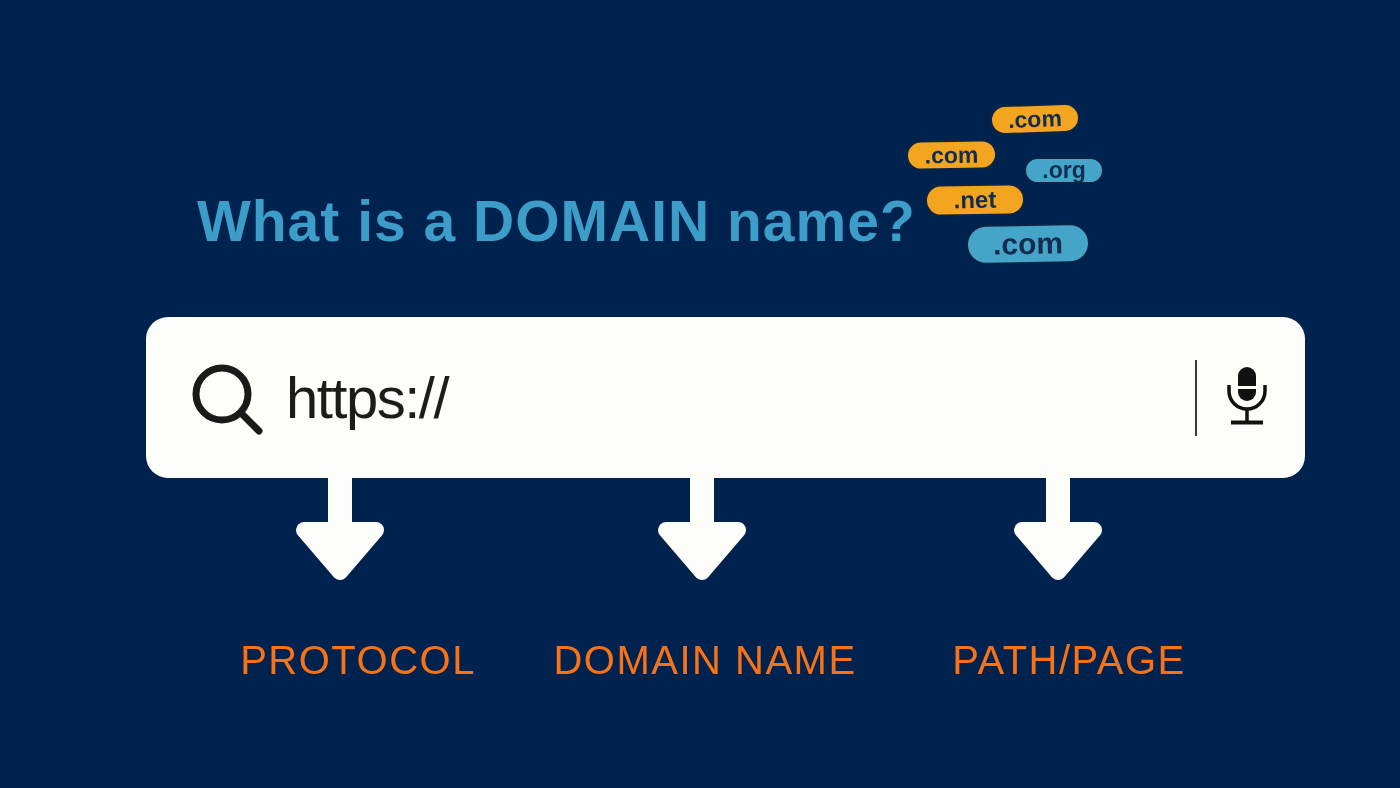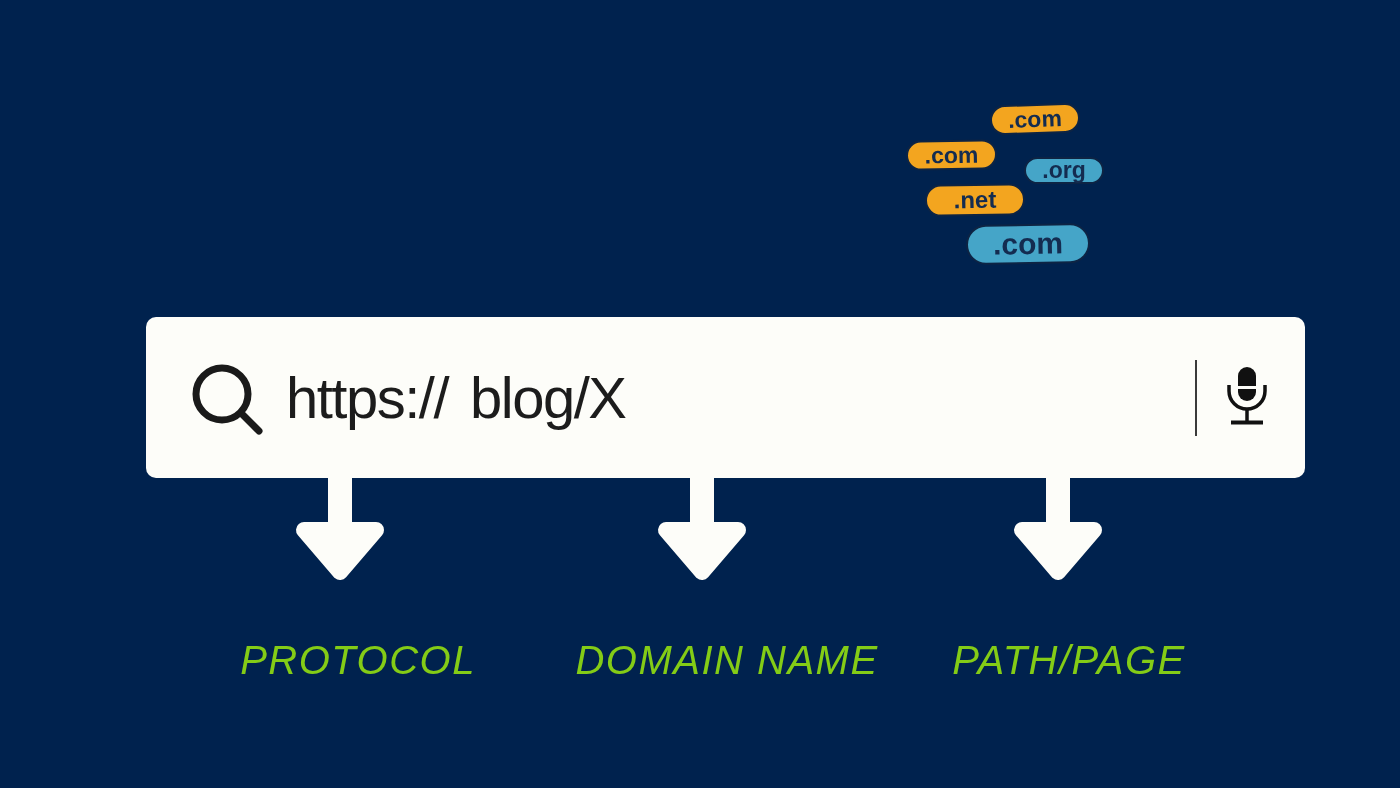--- a/index.html
+++ b/index.html
@@ -44,21 +44,21 @@
   .badge-3{left:1024px;top:157px;width:80px;height:27px;font-size:23px;}
   .badge-4{left:925px;top:184px;width:100px;height:32px;font-size:24px;transform:rotate(-1deg);}
   .badge-5{left:966px;top:224px;width:124px;height:40px;font-size:30px;transform:rotate(-1deg);}
 
   
   .search-bar{
     position:absolute;
     left:146px;top:317px;
     width:1159px;height:161px;
     background:#fdfdf9;
-    border-radius:10px;
+    border-radius:22px;
     display:flex;align-items:center;
     box-sizing:border-box;
     padding:0 36px 0 42px;
   }
   .search-icon-wrap{flex:0 0 auto;width:84px;height:84px;}
   .url-text{
     display:flex;align-items:baseline;
     gap:22px;
     margin-left:14px;
     font-size:58px;
@@ -87,33 +87,33 @@
   .arrow-3{left:1010px;}
 
   
   .part-label{
     position:absolute;
     top:638px;
     transform:translateX(-50%);
     font-size:40px;
     font-weight:400;
     letter-spacing:1.5px;
-    color:#84cc16;
+    color:#f97316;
     white-space:nowrap;
-    font-style:italic;
   }
   .part-label-1{left:358px;}
-  .part-label-2{left:727px;}
+  .part-label-2{left:705px;}
   .part-label-3{left:1069px;text-align:center;}
 </style>
 </head>
 <body>
 
 <div class="canvas">
 
+  <h1 class="title">What is a DOMAIN name?</h1>
 
   <div class="badge orange badge-1">
     <span>.com</span>
   </div>
   <div class="badge orange badge-2">
     <span>.com</span>
   </div>
   <div class="badge teal badge-3">
     <span>.org</span>
   </div>
@@ -126,21 +126,20 @@
 
   <div class="search-bar">
     <span class="search-icon-wrap">
       <svg width="84" height="84" viewBox="0 0 84 84">
         <circle cx="34" cy="38" r="26" fill="none" stroke="#1a1a1a" stroke-width="7"></circle>
         <line x1="53" y1="57" x2="71" y2="75" stroke="#1a1a1a" stroke-width="7" stroke-linecap="round"></line>
       </svg>
     </span>
     <span class="url-text">
       <span>https://</span>
-      <span>blog/X</span>
     </span>
     <span class="divider"></span>
     <span class="mic-icon-wrap">
       <svg width="44" height="66" viewBox="0 0 44 66">
         <rect x="13" y="2" width="18" height="34" rx="9" fill="#111"></rect>
         <rect x="11" y="21" width="22" height="3" fill="#fdfdf9"></rect>
         <path d="M4 20 v6 a18 18 0 0 0 36 0 v-6" fill="none" stroke="#111" stroke-width="3.5"></path>
         <line x1="22" y1="44" x2="22" y2="56" stroke="#111" stroke-width="3.5"></line>
         <line x1="6" y1="57.5" x2="38" y2="57.5" stroke="#111" stroke-width="4"></line>
       </svg>

